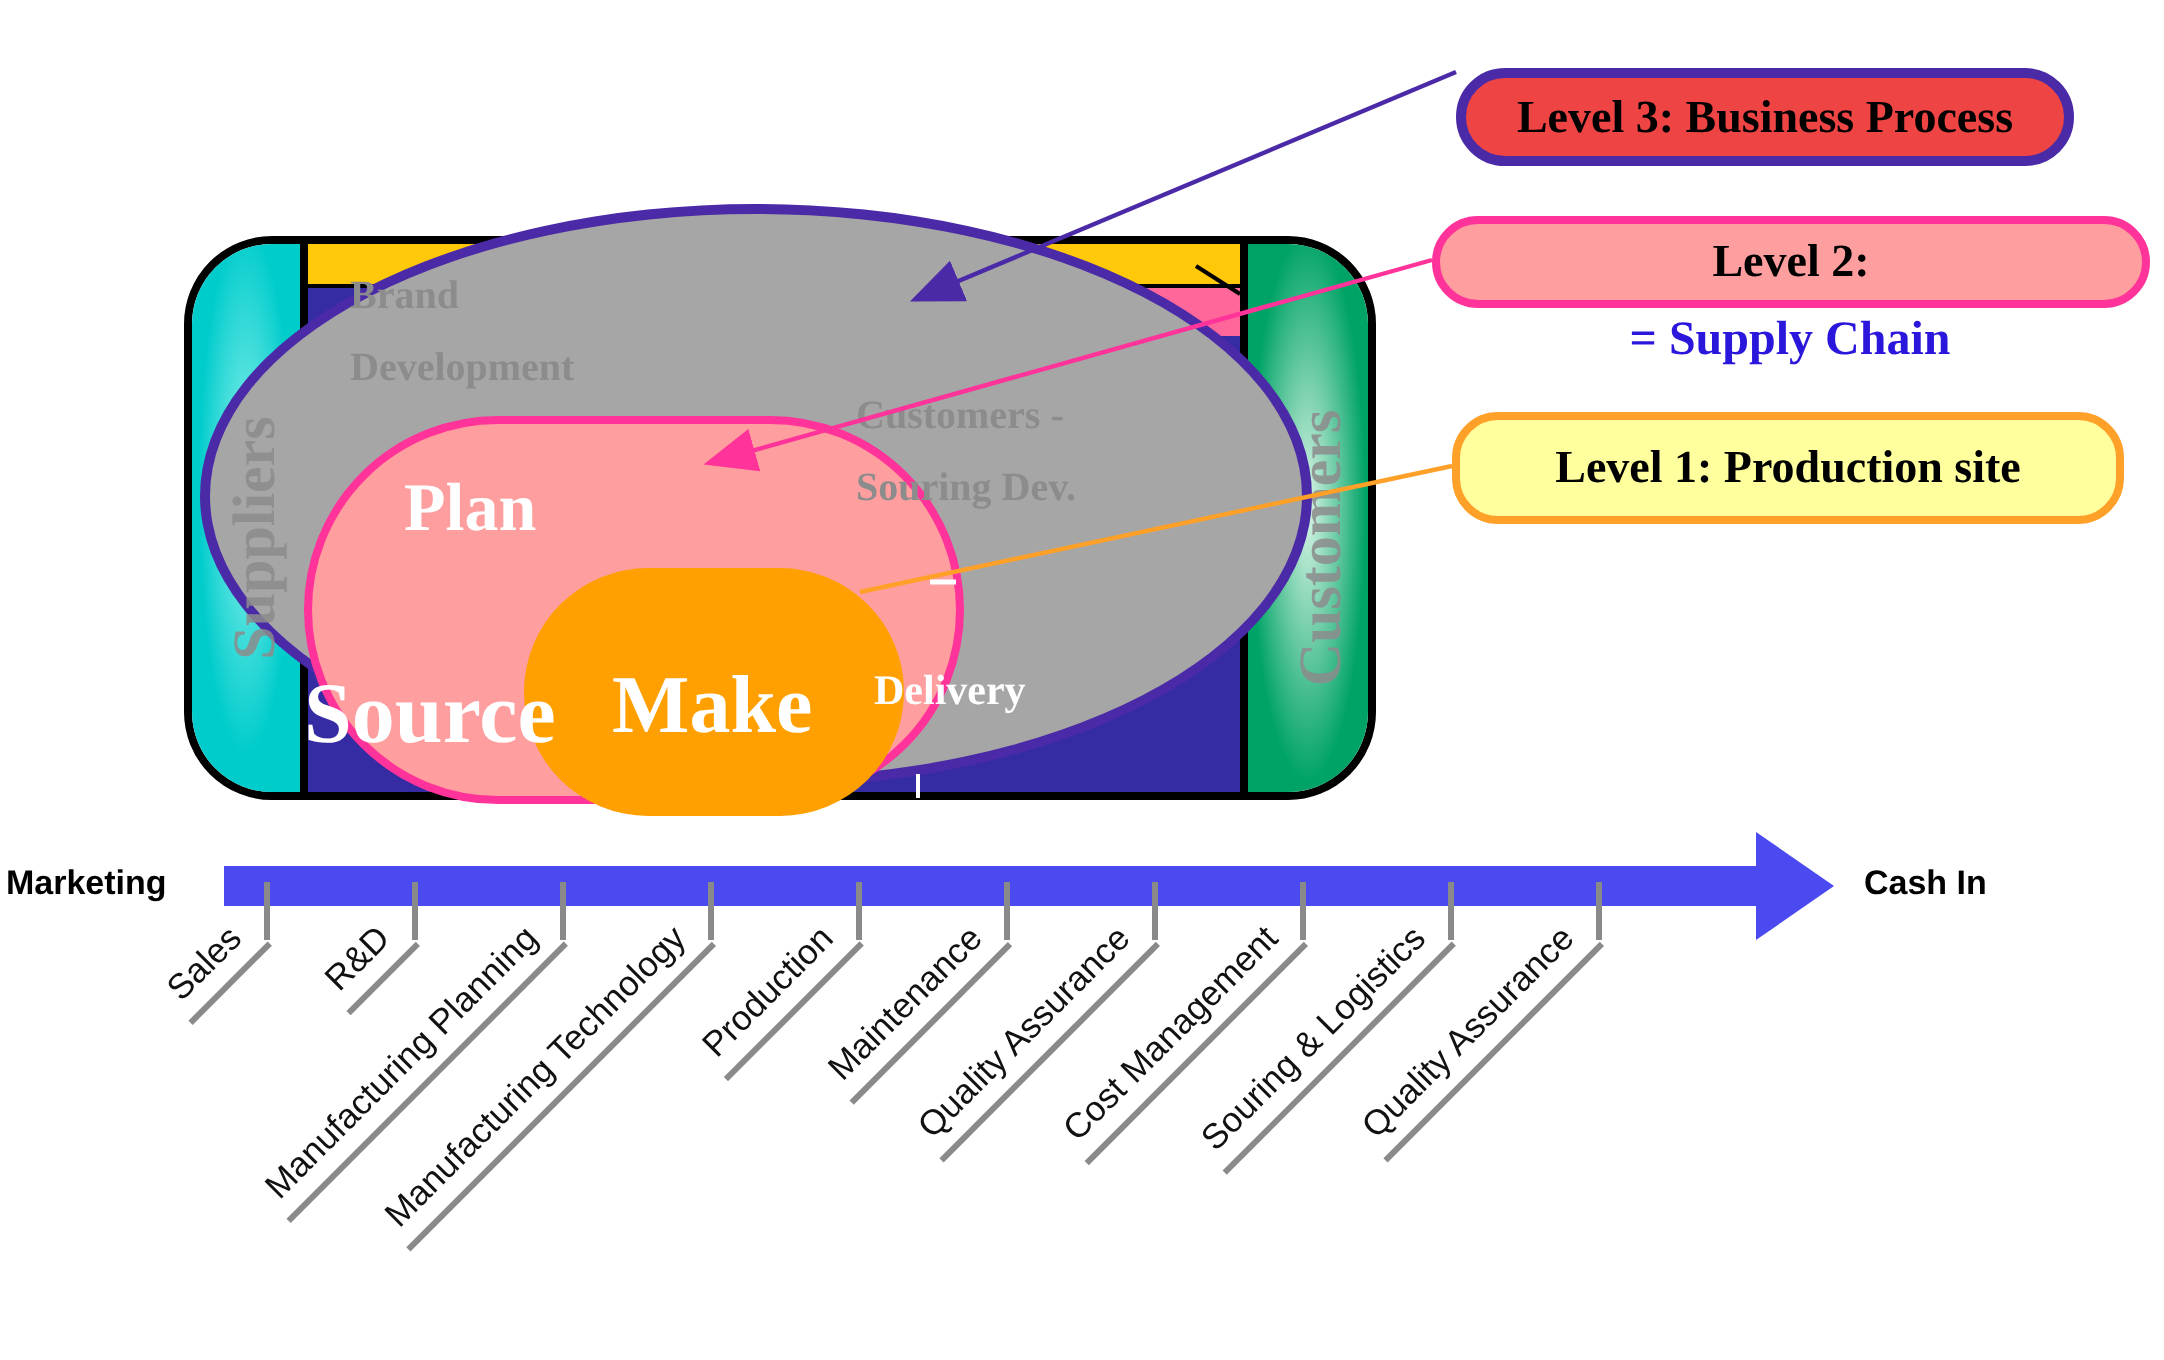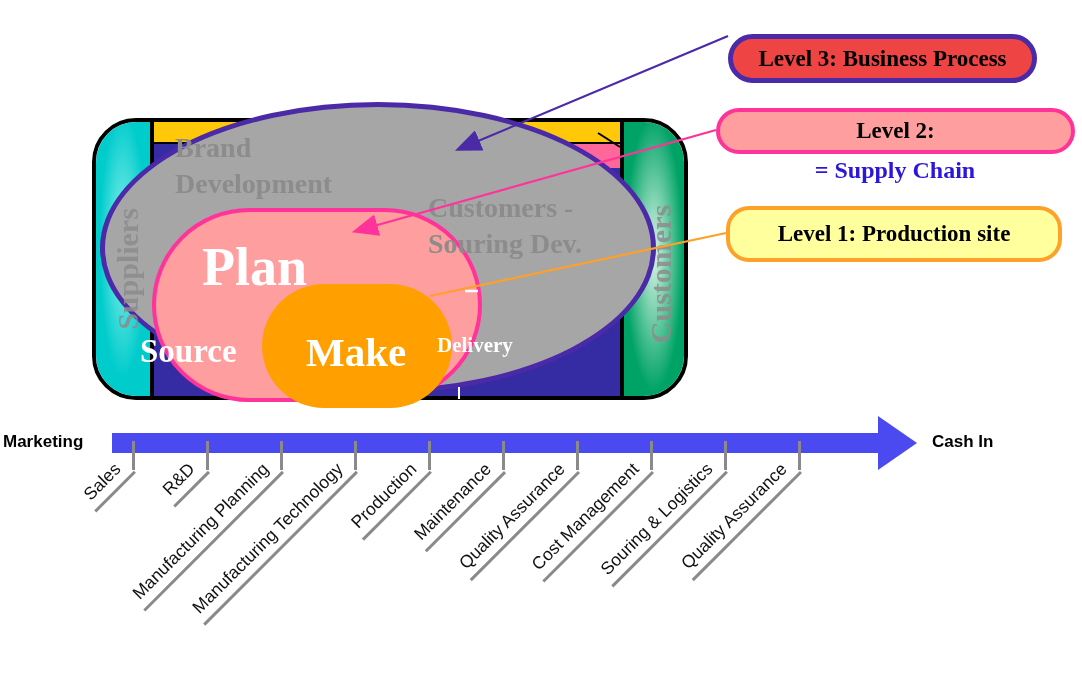--- a/index.html
+++ b/index.html
@@ -19,21 +19,21 @@
   .band-green{position:absolute;left:528px;top:0;width:60px;height:100%;
          background:radial-gradient(ellipse at 50% 48%, #d9f4e6 0%, #00a366 68%);}
   
   .ellipse-gray{position:absolute;left:100px;top:102px;width:556px;height:292px;
          background:#A6A6A6;border:5px solid #4B2AA8;border-radius:50%;box-sizing:border-box;}
   .ellipse-pink{position:absolute;left:152px;top:208px;width:330px;height:194px;
          background:#FF9E9E;border:4px solid #FF3399;border-radius:97px;box-sizing:border-box;}
   .ellipse-orange{position:absolute;left:262px;top:284px;width:190px;height:124px;
          background:#FFA000;border-radius:62px;}
   
-  .gray-txt{position:absolute;color:#8C8C8C;font-weight:bold;font-size:28px;line-height:36px;white-space:nowrap;}
+  .gray-txt{position:absolute;color:#8C8C8C;font-weight:bold;font-size:20px;line-height:36px;white-space:nowrap;}
   .white-txt{position:absolute;color:#fff;font-weight:bold;white-space:nowrap;}
   .vlabel{position:absolute;color:#8C8C8C;font-weight:bold;font-size:30px;opacity:.85;
           text-align:center;white-space:nowrap;transform:rotate(-90deg);}
   
   .lg-box{position:absolute;display:flex;align-items:center;justify-content:center;
           box-sizing:border-box;font-weight:bold;font-size:23px;white-space:nowrap;color:#000;}
   .lg3{left:728px;top:8px;width:309px;height:49px;background:#ef4444;
        border:5px solid #4B2AA8;border-radius:25px;margin-top:26px;}
   .lg2{left:716px;top:108px;width:359px;height:46px;background:#FF9E9E;
        border:4px solid #FF3399;border-radius:23px;}
@@ -75,22 +75,22 @@
   <div class="ellipse-orange"></div>
 
   <div class="gray-txt" style="left:175px;top:130px;">
     <div>Brand</div>
     <div>Development</div>
   </div>
   <div class="gray-txt" style="left:428px;top:190px;">
     <div>Customers -</div>
     <div>Souring Dev.</div>
   </div>
-  <div class="white-txt" style="left:202px;top:236px;font-size:54px;">Plan</div>
-  <div class="white-txt" style="left:140px;top:333px;font-size:33px;">Source</div>
+  <div class="white-txt" style="left:202px;top:236px;font-size:34px;">Plan</div>
+  <div class="white-txt" style="left:152px;top:333px;font-size:43px;">Source</div>
   <div class="white-txt" style="left:306px;top:328px;font-size:41px;">Make</div>
   <div class="white-txt" style="left:437px;top:333px;font-size:21px;">Delivery</div>
   <div class="vlabel" style="left:13px;top:252px;width:230px;">Suppliers</div>
   <div class="vlabel" style="left:541px;top:257px;width:240px;">Customers</div>
 
   <svg class="overlay" width="1082" height="680" viewBox="0 0 1082 680">
     <defs>
       <marker id="ah-indigo" markerWidth="12" markerHeight="10" refX="10" refY="5" orient="auto">
         <polygon points="0,0 12,5 0,10" fill="#4B2AA8"></polygon>
       </marker>

